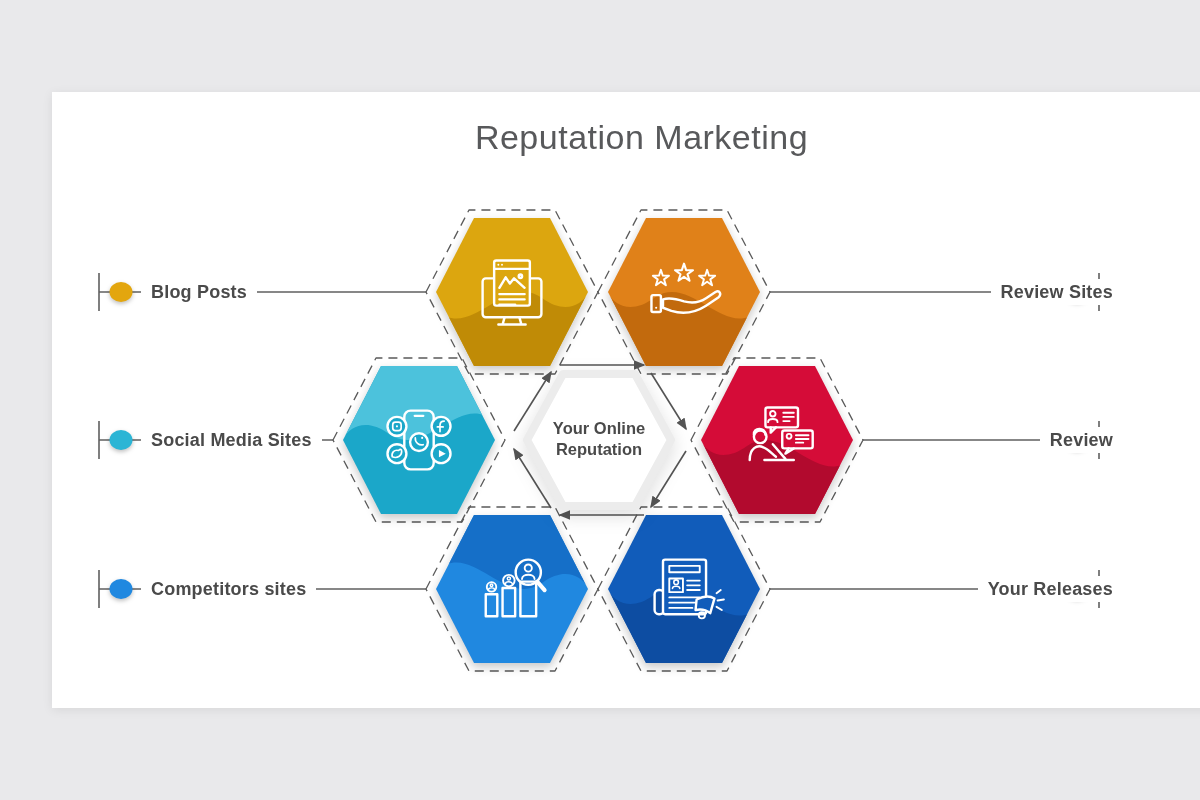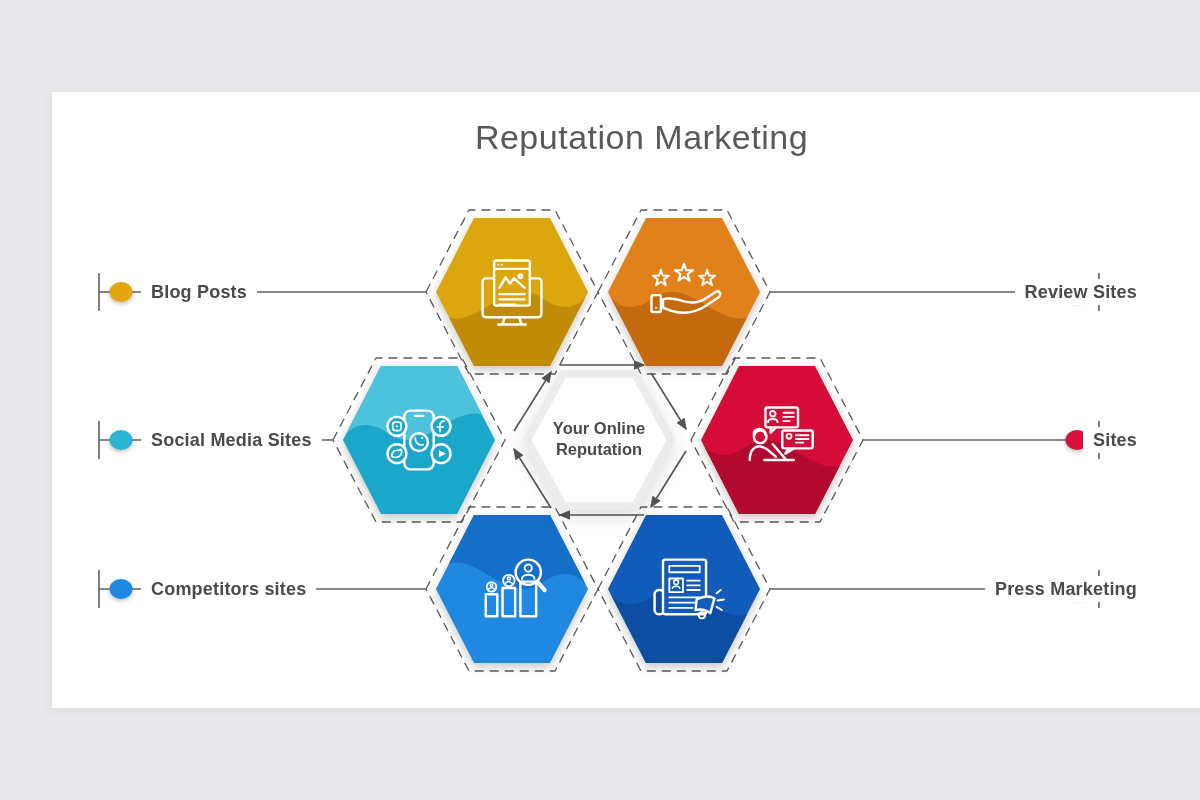--- a/index.html
+++ b/index.html
@@ -8,21 +8,21 @@
   .slide{position:absolute;left:52px;top:92px;width:1179px;height:616px;background:#ffffff;
          box-shadow:0 2px 10px rgba(0,0,0,0.08);}
   .title{position:absolute;left:0;top:26px;width:100%;text-align:center;
          font-size:34px;font-weight:500;color:#58595B;letter-spacing:0.5px;}
   .subtitle{position:absolute;left:0;top:82px;width:100%;text-align:center;
          font-size:13.5px;color:#7b7b7b;letter-spacing:0.6px;word-spacing:3px;}
   .diagram{position:absolute;left:0;top:0;}
   .node-label{position:absolute;background:#ffffff;padding:0 10px;line-height:26px;
          font-size:18px;font-weight:bold;color:#4A4A4A;letter-spacing:0.2px;white-space:nowrap;}
   .node-label.l{left:89px;}
-  .node-label.r{right:84px;}
+  .node-label.r{right:108px;}
   .hexg{filter:drop-shadow(0 4px 5px rgba(0,0,0,0.22));}
   .whitehex{filter:drop-shadow(0 6px 9px rgba(0,0,0,0.13));}
   .dot{filter:drop-shadow(0 2px 2px rgba(0,0,0,0.25));}
   .outline{fill:none;stroke:#5a5a5a;stroke-width:1.3;stroke-dasharray:9 6;stroke-linejoin:round;}
   .conn{stroke:#5f5f5f;stroke-width:1.4;fill:none;}
   .tick{stroke:#5f5f5f;stroke-width:1.6;fill:none;}
   .flow{stroke:#555555;stroke-width:1.6;fill:none;}
   .ic{stroke:#fff;fill:none;stroke-width:2.3;stroke-linecap:round;stroke-linejoin:round;}
   .ctext{font-family:"Liberation Sans",sans-serif;font-size:16.5px;font-weight:bold;fill:#4A4A4A;text-anchor:middle;}
 </style>
@@ -221,17 +221,17 @@
       <ellipse class="dot" cx="1025" cy="200" rx="11.5" ry="10" fill="#E07C12"></ellipse>
       <ellipse class="dot" cx="1025" cy="348" rx="11.5" ry="10" fill="#D8103C"></ellipse>
       <ellipse class="dot" cx="1025" cy="497" rx="11.5" ry="10" fill="#1565C4"></ellipse>
     </g>
   </svg>
 
   <div class="node-label l" style="top:187px">Blog Posts</div>
   <div class="node-label l" style="top:484px">Competitors sites</div>
   <div class="node-label l" style="top:335px">Social Media Sites</div>
   <div class="node-label r" style="top:187px">Review Sites</div>
-  <div class="node-label r" style="top:335px">Sites</div>
-  <div class="node-label r" style="top:484px">Press Marketing</div>
+  <div class="node-label r" style="top:335px">Review</div>
+  <div class="node-label r" style="top:484px">Your Releases</div>
 
  </div>
 </div>
 
 </body></html>

